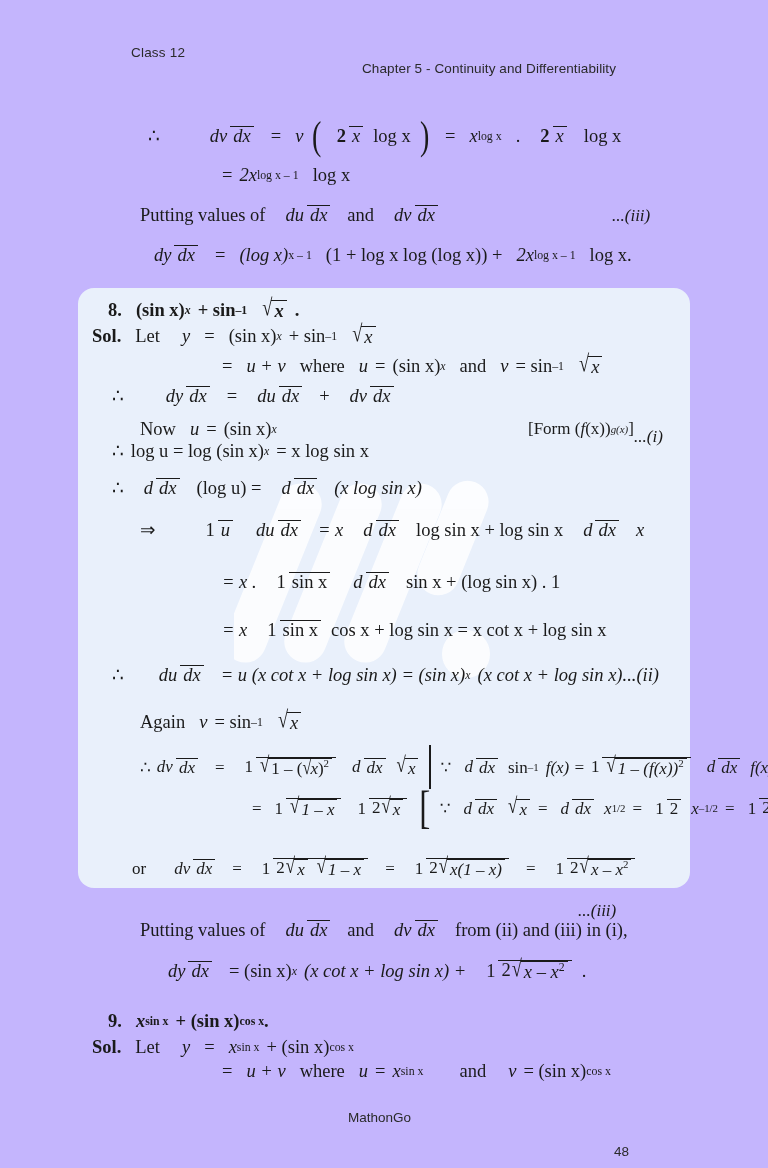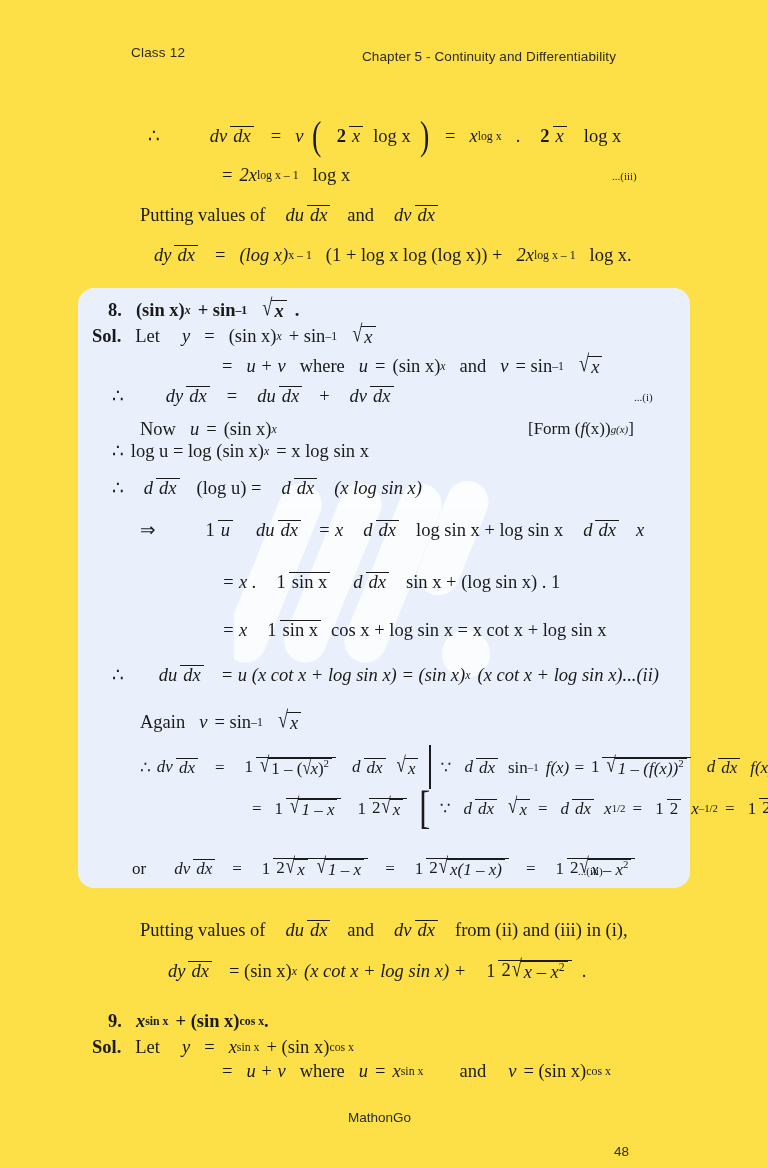--- a/index.html
+++ b/index.html
@@ -4,30 +4,30 @@
 <style>
   html,body{margin:0;padding:0;}
   body{
     width:768px;height:1168px;
     background:#ffffff;
     font-family:"Liberation Serif", serif;
     color:#1a1a1a;
     position:relative;
     overflow:hidden;
   }
-  .page{position:relative;width:768px;height:1168px;background:#fde047;text-align:center;}
+  .page{position:relative;width:768px;height:1168px;background:#c4b5fd;text-align:center;}
 
   
   .header{
     position:absolute;top:45px;left:0;width:768px;height:24px;
     font-family:"Liberation Sans", sans-serif;
     font-size:13.5px;color:#2a2a2a;
   }
   .header .cls{position:absolute;left:131px;top:0;letter-spacing:.2px;}
-  .header .chap{position:absolute;left:362px;top:4px;letter-spacing:.1px;}
+  .header .chap{position:absolute;left:362px;top:16px;letter-spacing:.1px;}
 
   
   .footer{
     position:absolute;bottom:38px;left:0;width:632px;height:20px;
     font-family:"Liberation Sans", sans-serif;
     font-size:13.5px;color:#2a2a2a;padding-left:32px;
   }
   .footer .brand{position:absolute;left:348px;top:0;}
   .footer .pageno{position:absolute;left:614px;top:16px;margin-top:18px;}
 
@@ -61,21 +61,21 @@
   .sqrt .rad{font-size:1em;line-height:1;transform:scaleY(1.28) translateY(-1px);
              display:inline-block;margin-right:-1px;}
   .sqrt .bar{border-top:1.1px solid #1a1a1a;padding:1px 3px 0 3px;display:inline-block;}
 
   sup{font-size:.64em;vertical-align:super;line-height:0;}
 
   .sp2{display:inline-block;width:7px;}
   .sp4{display:inline-block;width:14px;}
   .sp6{display:inline-block;width:22px;}
 
-  .tag{position:absolute;font-size:11px;}
+  .tag{position:absolute;font-size:17px;font-style:italic;margin-top:36px;}
 
   
   .vbar{display:inline-block;width:1.1px;background:#1a1a1a;height:44px;margin:0 10px;}
   .bigbr{font-size:46px;line-height:0;display:inline-block;
          transform:scaleX(.72);font-family:"Liberation Serif",serif;}
   .paren{font-size:40px;line-height:0;display:inline-block;transform:scaleX(.7);}
 </style>
 </head>
 <body>
 

